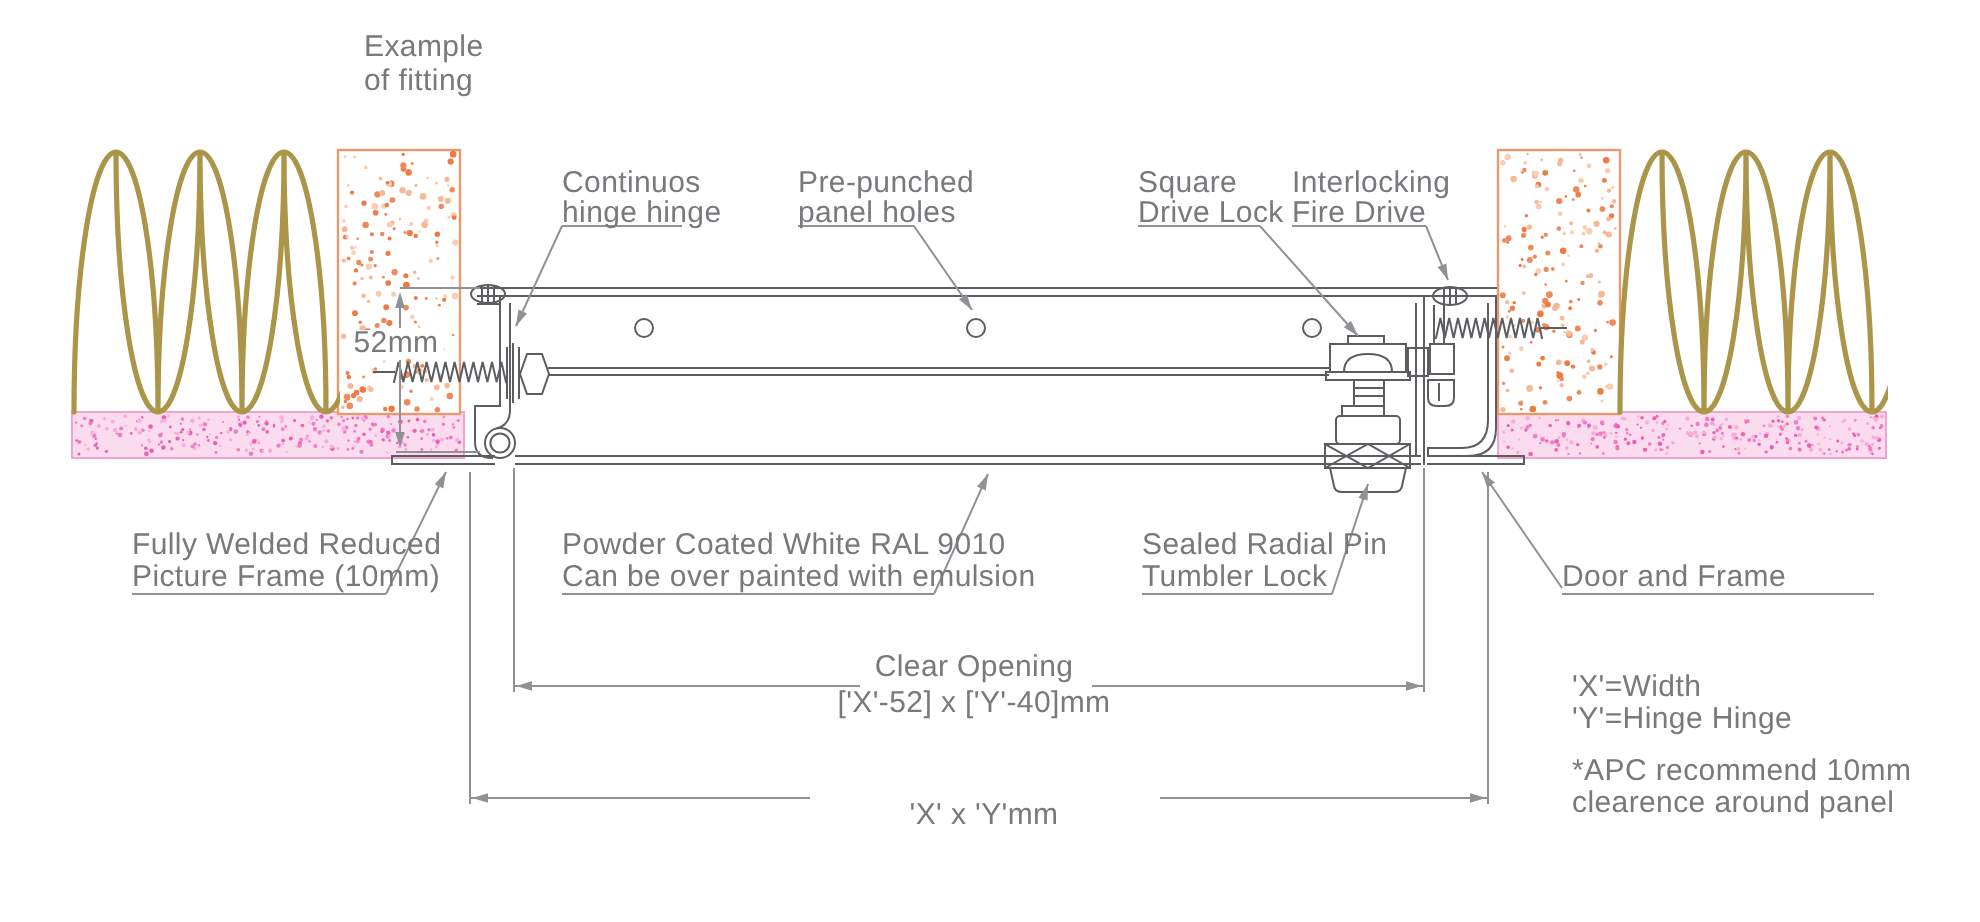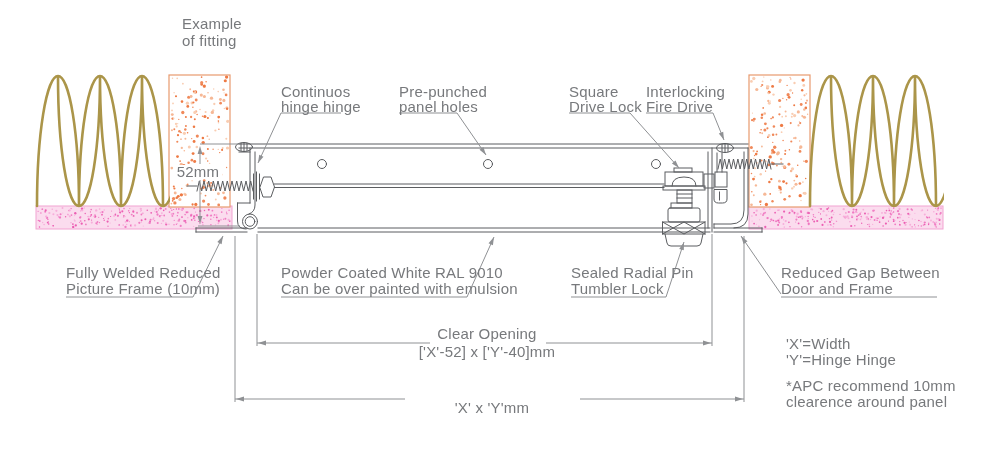--- a/index.html
+++ b/index.html
@@ -1034,21 +1034,20 @@
 
   <div class="lbl" style="left:66px;top:266px">Fully Welded Reduced</div>
   <div class="lbl" style="left:66px;top:282px">Picture Frame (10mm)</div>
 
   <div class="lbl" style="left:281px;top:266px">Powder Coated White RAL 9010</div>
   <div class="lbl" style="left:281px;top:282px">Can be over painted with emulsion</div>
 
   <div class="lbl" style="left:571px;top:266px">Sealed Radial Pin</div>
   <div class="lbl" style="left:571px;top:282px">Tumbler Lock</div>
 
-  <div class="lbl" style="left:781px;top:266px">Reduced Gap Between</div>
   <div class="lbl" style="left:781px;top:282px">Door and Frame</div>
 
   <div class="lbl center" style="left:487px;top:327px">Clear Opening</div>
   <div class="lbl center" style="left:487px;top:345px">['X'-52] x ['Y'-40]mm</div>
 
   <div class="lbl center" style="left:492px;top:401px">'X' x 'Y'mm</div>
 
   <div class="lbl" style="left:786px;top:337px">'X'=Width</div>
   <div class="lbl" style="left:786px;top:353px">'Y'=Hinge Hinge</div>
   <div class="lbl" style="left:786px;top:379px">*APC recommend 10mm</div>

